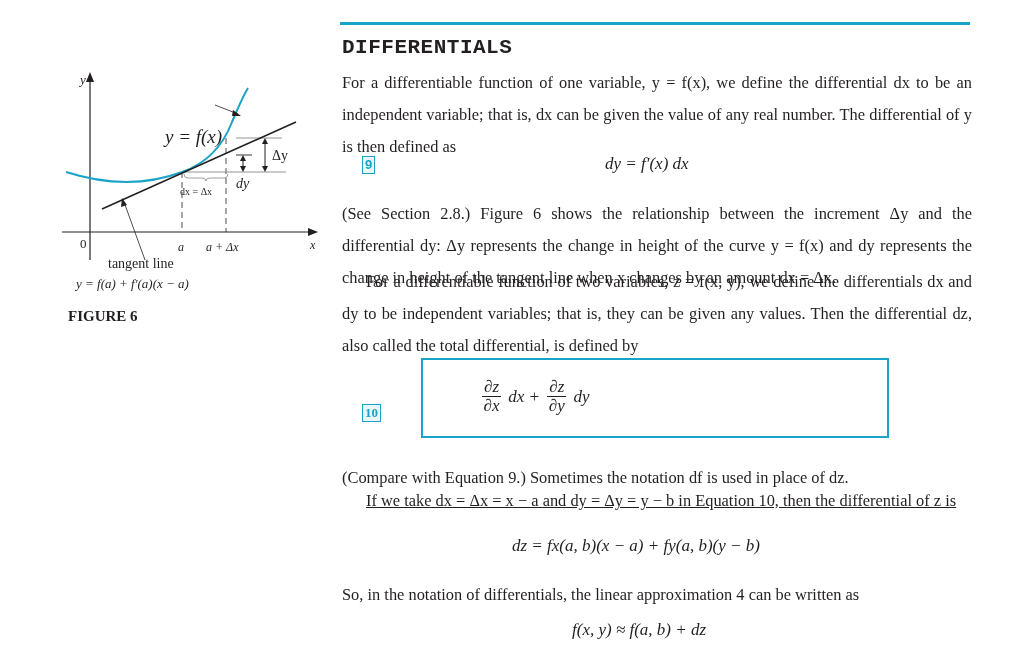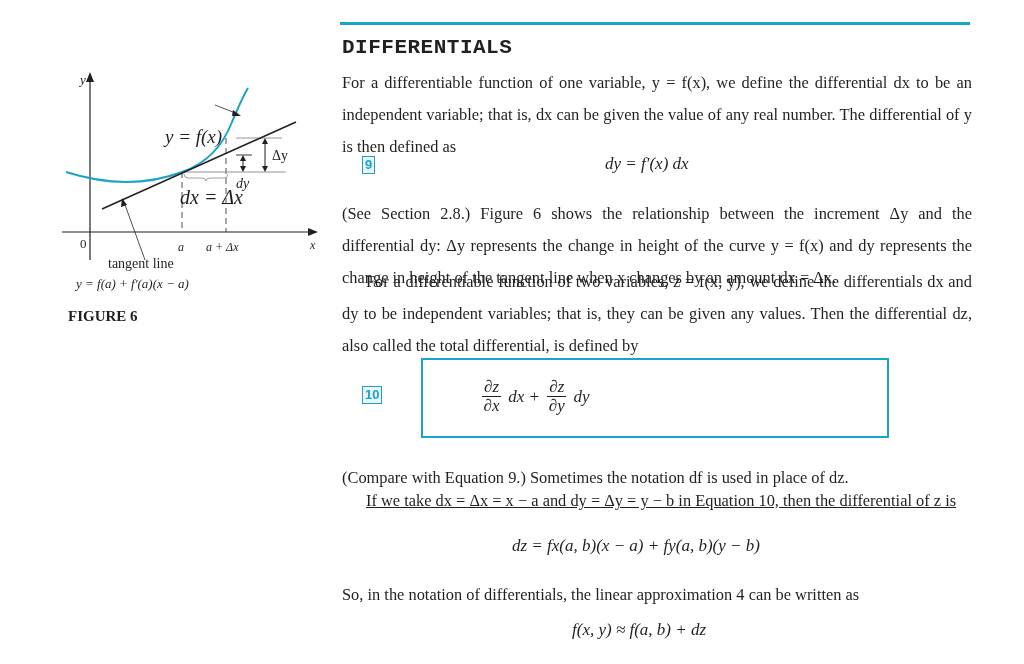--- a/index.html
+++ b/index.html
@@ -53,42 +53,42 @@
 
     <line x1="145" y1="200" x2="124" y2="142" stroke="#231f20" stroke-width="0.8"></line>
     <polygon points="122,138 121,147 127,145" fill="#231f20"></polygon>
     <line x1="215" y1="45" x2="238" y2="54" stroke="#231f20" stroke-width="0.8"></line>
     <polygon points="241,56 233,50 232,56" fill="#231f20"></polygon>
   </svg>
   <span style="position:absolute;left:80px;top:12px;font-style:italic;font-size:13px;">y</span>
   <span style="position:absolute;left:165px;top:34px;font-style:italic;font-size:19px;margin-top:32px;">y = f(x)</span>
   <span style="position:absolute;left:272px;top:88px;font-size:14px;">Δy</span>
   <span style="position:absolute;left:236px;top:116px;font-style:italic;font-size:14px;">dy</span>
-  <span style="position:absolute;left:180px;top:126px;font-style:italic;font-size:20px;">dx = Δx</span>
+  <span style="position:absolute;left:180px;top:126px;font-size:10px;">dx = Δx</span>
   <span style="position:absolute;left:80px;top:176px;font-size:13px;">0</span>
   <span style="position:absolute;left:178px;top:180px;font-style:italic;font-size:12px;">a</span>
   <span style="position:absolute;left:206px;top:180px;font-style:italic;font-size:12px;">a + Δx</span>
   <span style="position:absolute;left:310px;top:178px;font-style:italic;font-size:12px;">x</span>
   <span style="position:absolute;left:108px;top:196px;font-size:14px;">tangent line</span>
   <span style="position:absolute;left:76px;top:216px;font-style:italic;font-size:13px;text-align:right;">y = f(a) + f′(a)(x − a)</span>
   <div class="fig-label">FIGURE 6</div>
 </div>
 
 <div class="rule"></div>
 <div class="heading">DIFFERENTIALS</div>
 
 <div class="para" style="top:67px;">For a differentiable function of one variable, y = f(x), we define the differential dx to be an independent variable; that is, dx can be given the value of any real number. The differential of y is then defined as</div>
 
 <span class="eqnum" style="left:362px;top:156px;">9</span>
 <div class="eq" style="left:605px;top:154px;">dy = f′(x) dx</div>
 
 <div class="para" style="top:198px;">(See Section 2.8.) Figure 6 shows the relationship between the increment Δy and the differential dy: Δy represents the change in height of the curve y = f(x) and dy represents the change in height of the tangent line when x changes by an amount dx = Δx.</div>
 <div class="para indent" style="top:266px;">For a differentiable function of two variables, z = f(x, y), we define the differentials dx and dy to be independent variables; that is, they can be given any values. Then the differential dz, also called the total differential, is defined by</div>
 
-<span class="eqnum" style="left:362px;top:386px;">10</span>
+<span class="eqnum" style="left:362px;top:404px;font-family:Liberation Serif, serif;">10</span>
 <div class="boxeq">
   <div class="eq" style="left:56px;top:18px;">
     <span class="frac">
       <span class="num">∂z</span>
       <span>∂x</span>
     </span>
     <span style="vertical-align:middle;">dx +</span>
     <span class="frac">
       <span class="num">∂z</span>
       <span>∂y</span>

